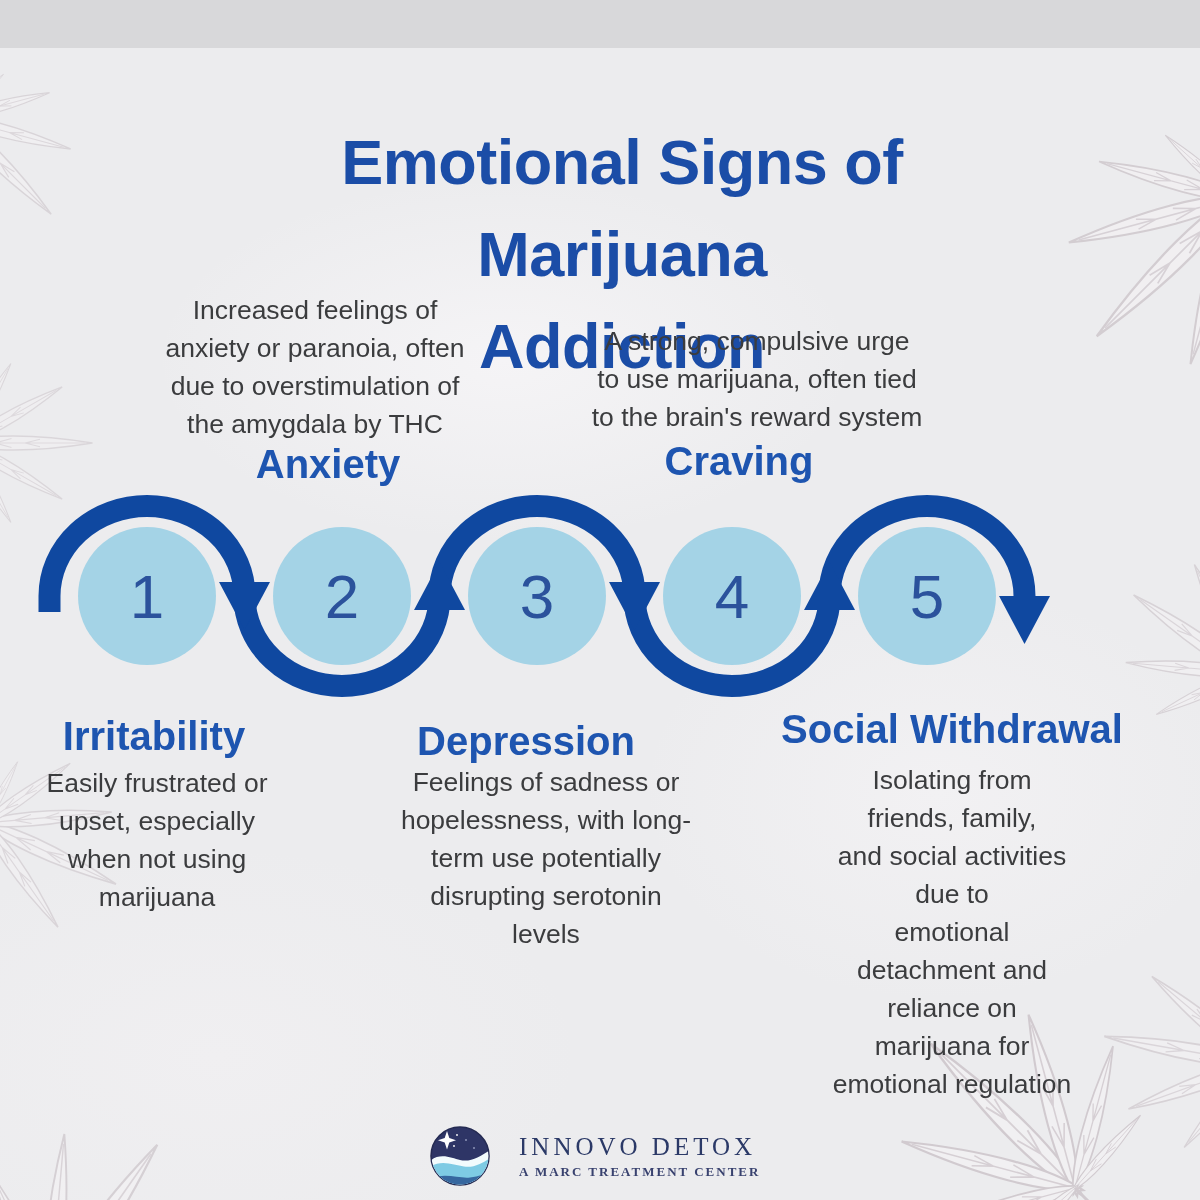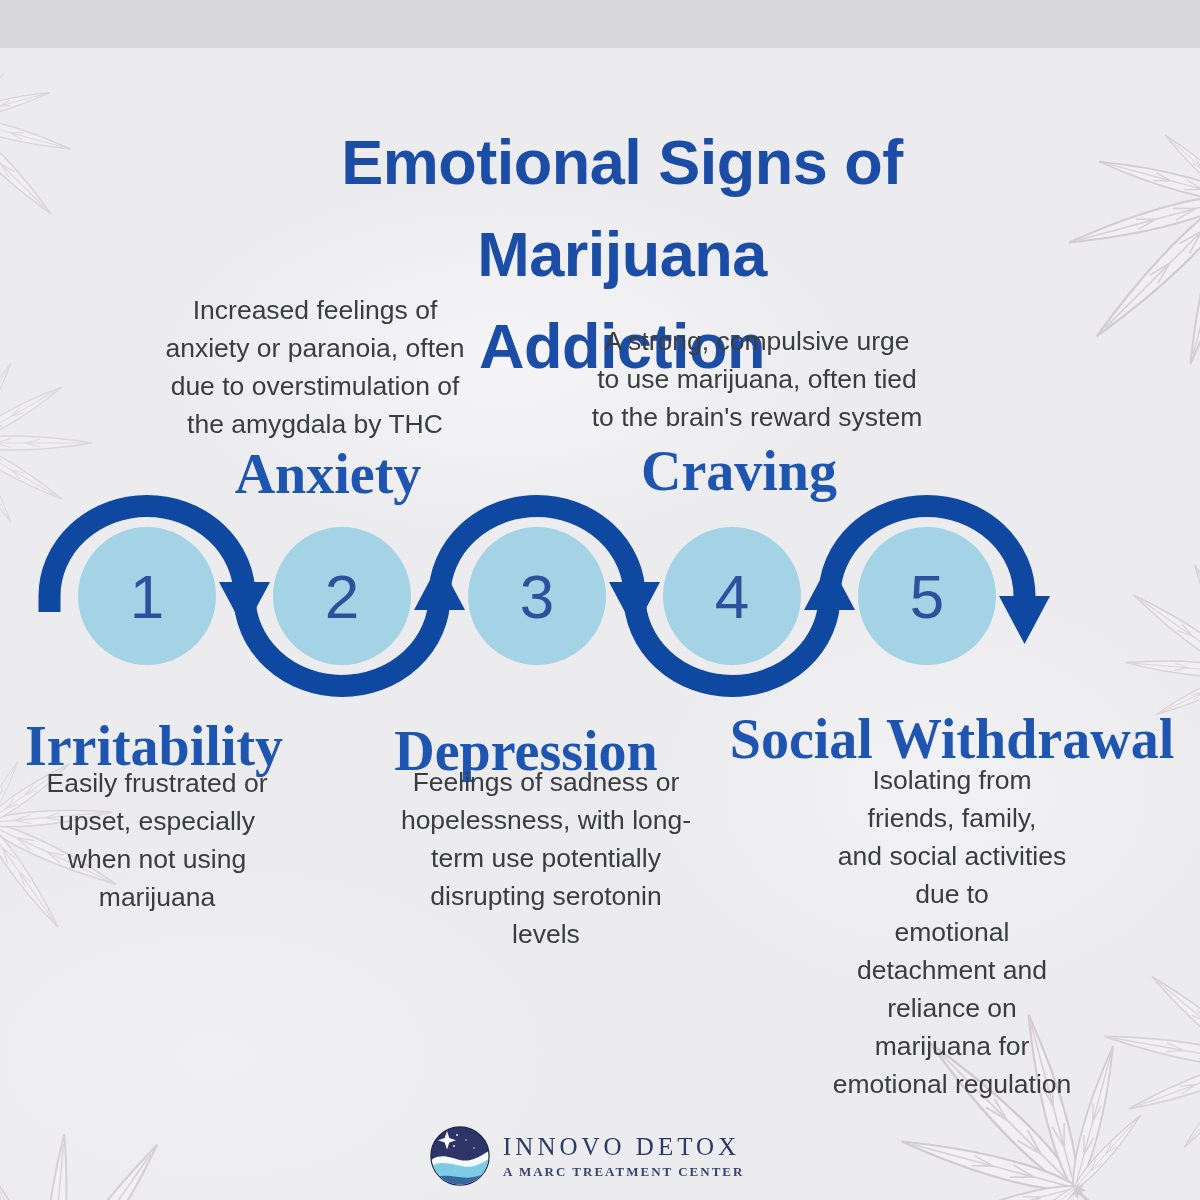--- a/index.html
+++ b/index.html
@@ -18,36 +18,36 @@
   .vein{stroke:#cdc4ca;stroke-width:1.5;fill:none;}
   .stem{stroke:#c6bdc3;stroke-width:2.5;fill:none;}
 
   .page-title{
     position:absolute;left:622px;top:26px;transform:translateX(-50%);
     font-size:63px;line-height:92px;font-weight:bold;letter-spacing:-0.5px;
     color:#1b4da7;text-align:center;white-space:pre-line;
   }
   .step-label{
     position:absolute;transform:translateX(-50%);
-    font-size:56px;font-weight:bold;color:#1e55b0;white-space:nowrap;font-family:Liberation Serif, serif;
+    font-size:40px;font-weight:bold;color:#1e55b0;white-space:nowrap;
   }
   .desc{
     position:absolute;transform:translateX(-50%);
     font-size:26.5px;line-height:38px;color:#3b3c3e;
     text-align:center;white-space:pre-line;
   }
   .step-circle{
     position:absolute;width:138px;height:138px;border-radius:50%;
     background:#a4d3e6;top:479px;transform:translateX(-50%);
     display:flex;align-items:center;justify-content:center;
   }
   .step-number{font-size:62px;color:#2b529c;font-weight:normal;}
   .wave-svg{position:absolute;left:0;top:418px;}
 
-  .logo{position:absolute;left:430px;top:1078px;display:flex;align-items:center;}
+  .logo{position:absolute;left:430px;top:1078px;display:flex;align-items:center;gap:16px;}
   .logo-text{margin-left:13px;}
   .brand{
     font-family:"Liberation Serif", serif;font-size:25px;letter-spacing:4px;
     color:#2b3967;white-space:nowrap;
   }
   .tagline{
     font-family:"Liberation Serif", serif;font-size:13px;font-weight:bold;
     letter-spacing:2px;color:#39426f;margin-top:3px;white-space:nowrap;
   }
 </style>

